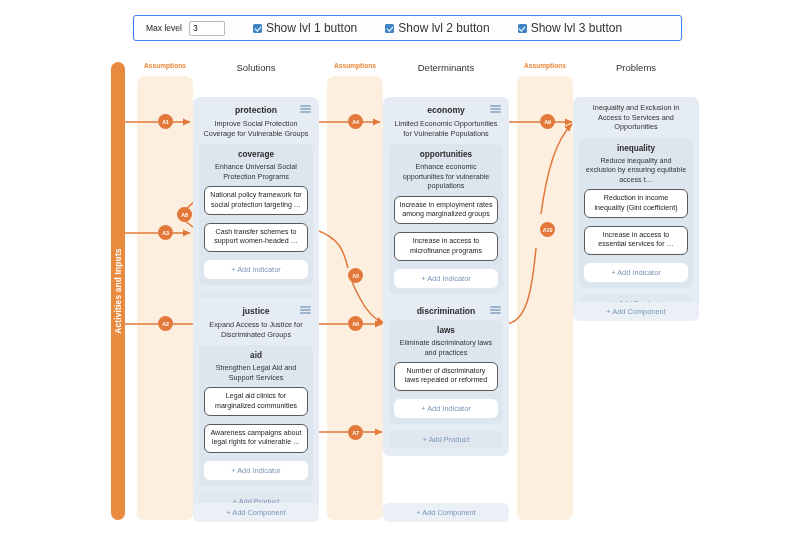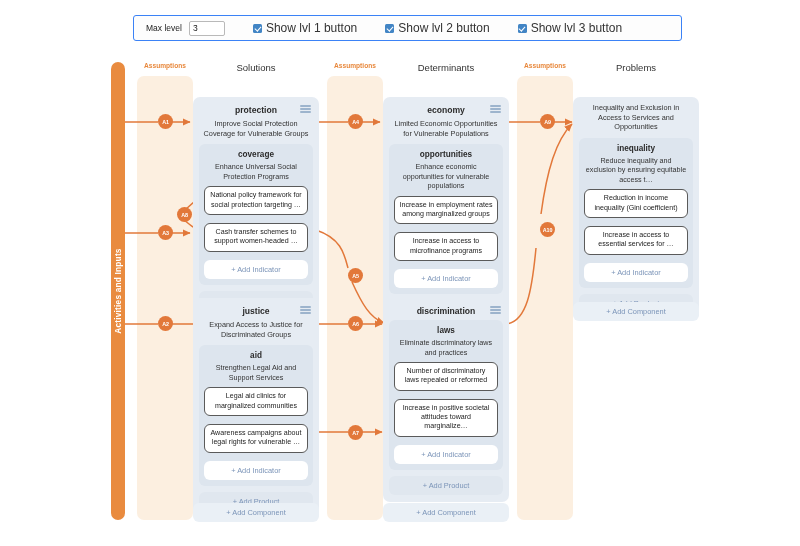--- a/index.html
+++ b/index.html
@@ -367,21 +367,20 @@
       <span class="burger">
           <i></i>
           <i></i>
           <i></i>
         </span>
     </div>
     <div class="product">
       <div class="prod-head">laws</div>
       <div class="prod-desc">Eliminate discriminatory laws and practices</div>
       <div class="indicator">Number of discriminatory laws repealed or reformed</div>
-      <div class="indicator">Increase in positive societal attitudes toward marginalize…</div>
       <div class="add-indicator">+ Add Indicator</div>
     </div>
     <div class="add-product">+ Add Product</div>
   </div>
 
   <div class="add-component" style="left:383px; top:503px;">+ Add Component</div>
 
   <div class="component" style="left:573px; top:97px;">
     <div class="comp-desc">Inequality and Exclusion in Access to Services and Opportunities</div>
     <div class="product">

